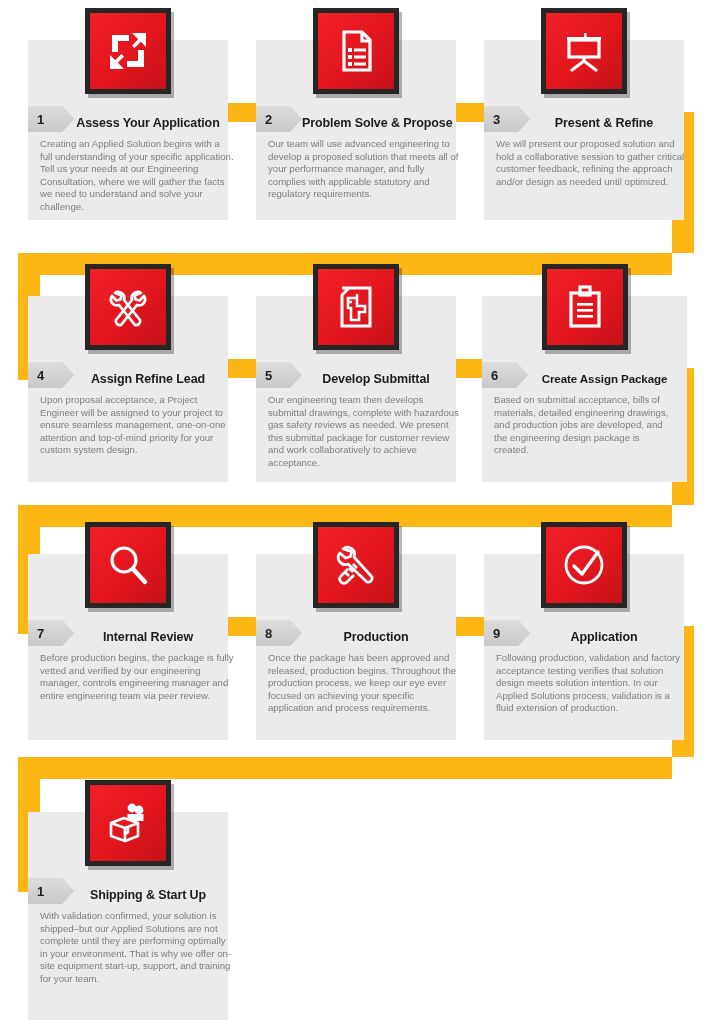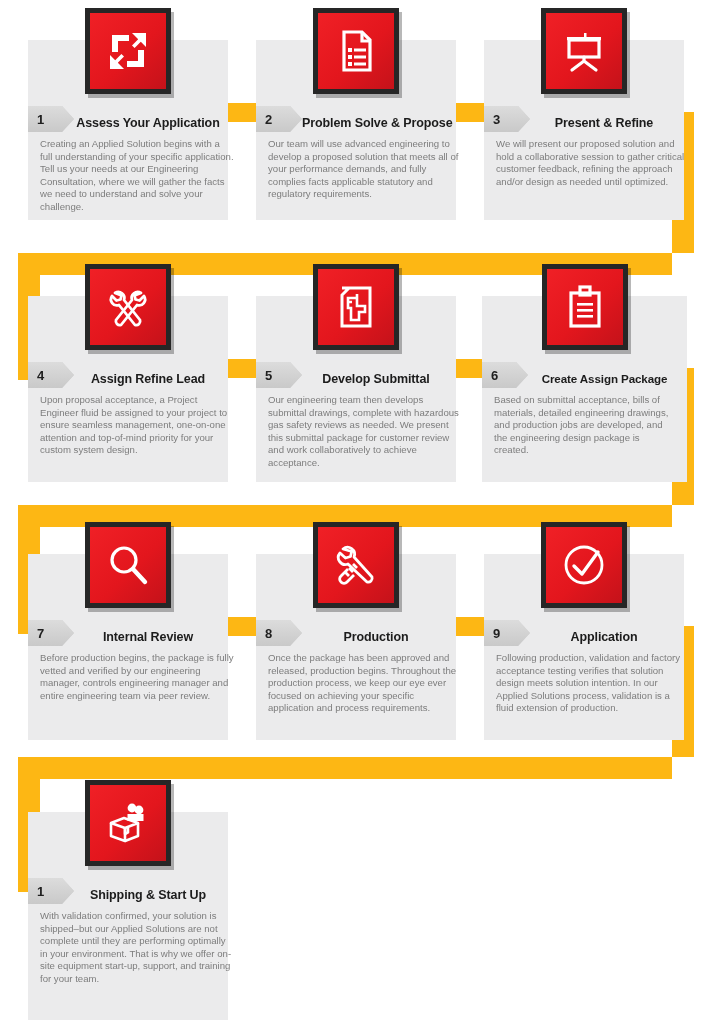--- a/index.html
+++ b/index.html
@@ -239,21 +239,21 @@
           </svg>
         </div>
       </div>
       <div class="badge-row">
         <div class="badge">
           <span class="badge-fold"></span>
           <span class="badge-num">2</span>
         </div>
         <div class="card-title">Problem Solve &amp; Propose</div>
       </div>
-      <div class="card-body">Our team will use advanced engineering to develop a proposed solution that meets all of your performance demands, and fully complies facts applicable statutory and regulatory requirements.</div>
+      <div class="card-body">Our team will use advanced engineering to develop a proposed solution that meets all of your performance manager, and fully complies with applicable statutory and regulatory requirements.</div>
     </div>
 
     <div class="card" style="left:484px;">
       <div class="card-panel" style="height:180px;"></div>
       <div class="icon-tile">
         <div class="icon-inner">
           <svg width="52" height="52" viewBox="0 0 52 52">
             <rect x="26" y="8" width="2.5" height="5" fill="#fff"></rect>
             <rect x="9" y="12" width="34" height="3.2" fill="#fff"></rect>
             <rect x="11" y="15" width="30" height="17" fill="none" stroke="#fff" stroke-width="3.2"></rect>
@@ -286,21 +286,21 @@
           </svg>
         </div>
       </div>
       <div class="badge-row">
         <div class="badge">
           <span class="badge-fold"></span>
           <span class="badge-num">4</span>
         </div>
         <div class="card-title">Assign Refine Lead</div>
       </div>
-      <div class="card-body">Upon proposal acceptance, a Project Engineer fluid be assigned to your project to ensure seamless management, one-on-one attention and top-of-mind priority for your custom system design.</div>
+      <div class="card-body">Upon proposal acceptance, a Project Engineer will be assigned to your project to ensure seamless management, one-on-one attention and top-of-mind priority for your custom system design.</div>
     </div>
 
     <div class="card" style="left:256px;">
       <div class="card-panel" style="height:186px;"></div>
       <div class="icon-tile">
         <div class="icon-inner">
           <svg width="52" height="52" viewBox="0 0 52 52">
             <path fill="none" stroke="#fff" stroke-width="3" d="M12 7 h28 v38 h-28 v-31 l7 -7 z"></path>
             <path fill="none" stroke="#fff" stroke-width="2.6" d="M18 17 h9 v8 h8 v6 h-6 v8 h-8 v-12 h-3 v-10 z M27 13 v8 M22 21 h-4"></path>
           </svg>

